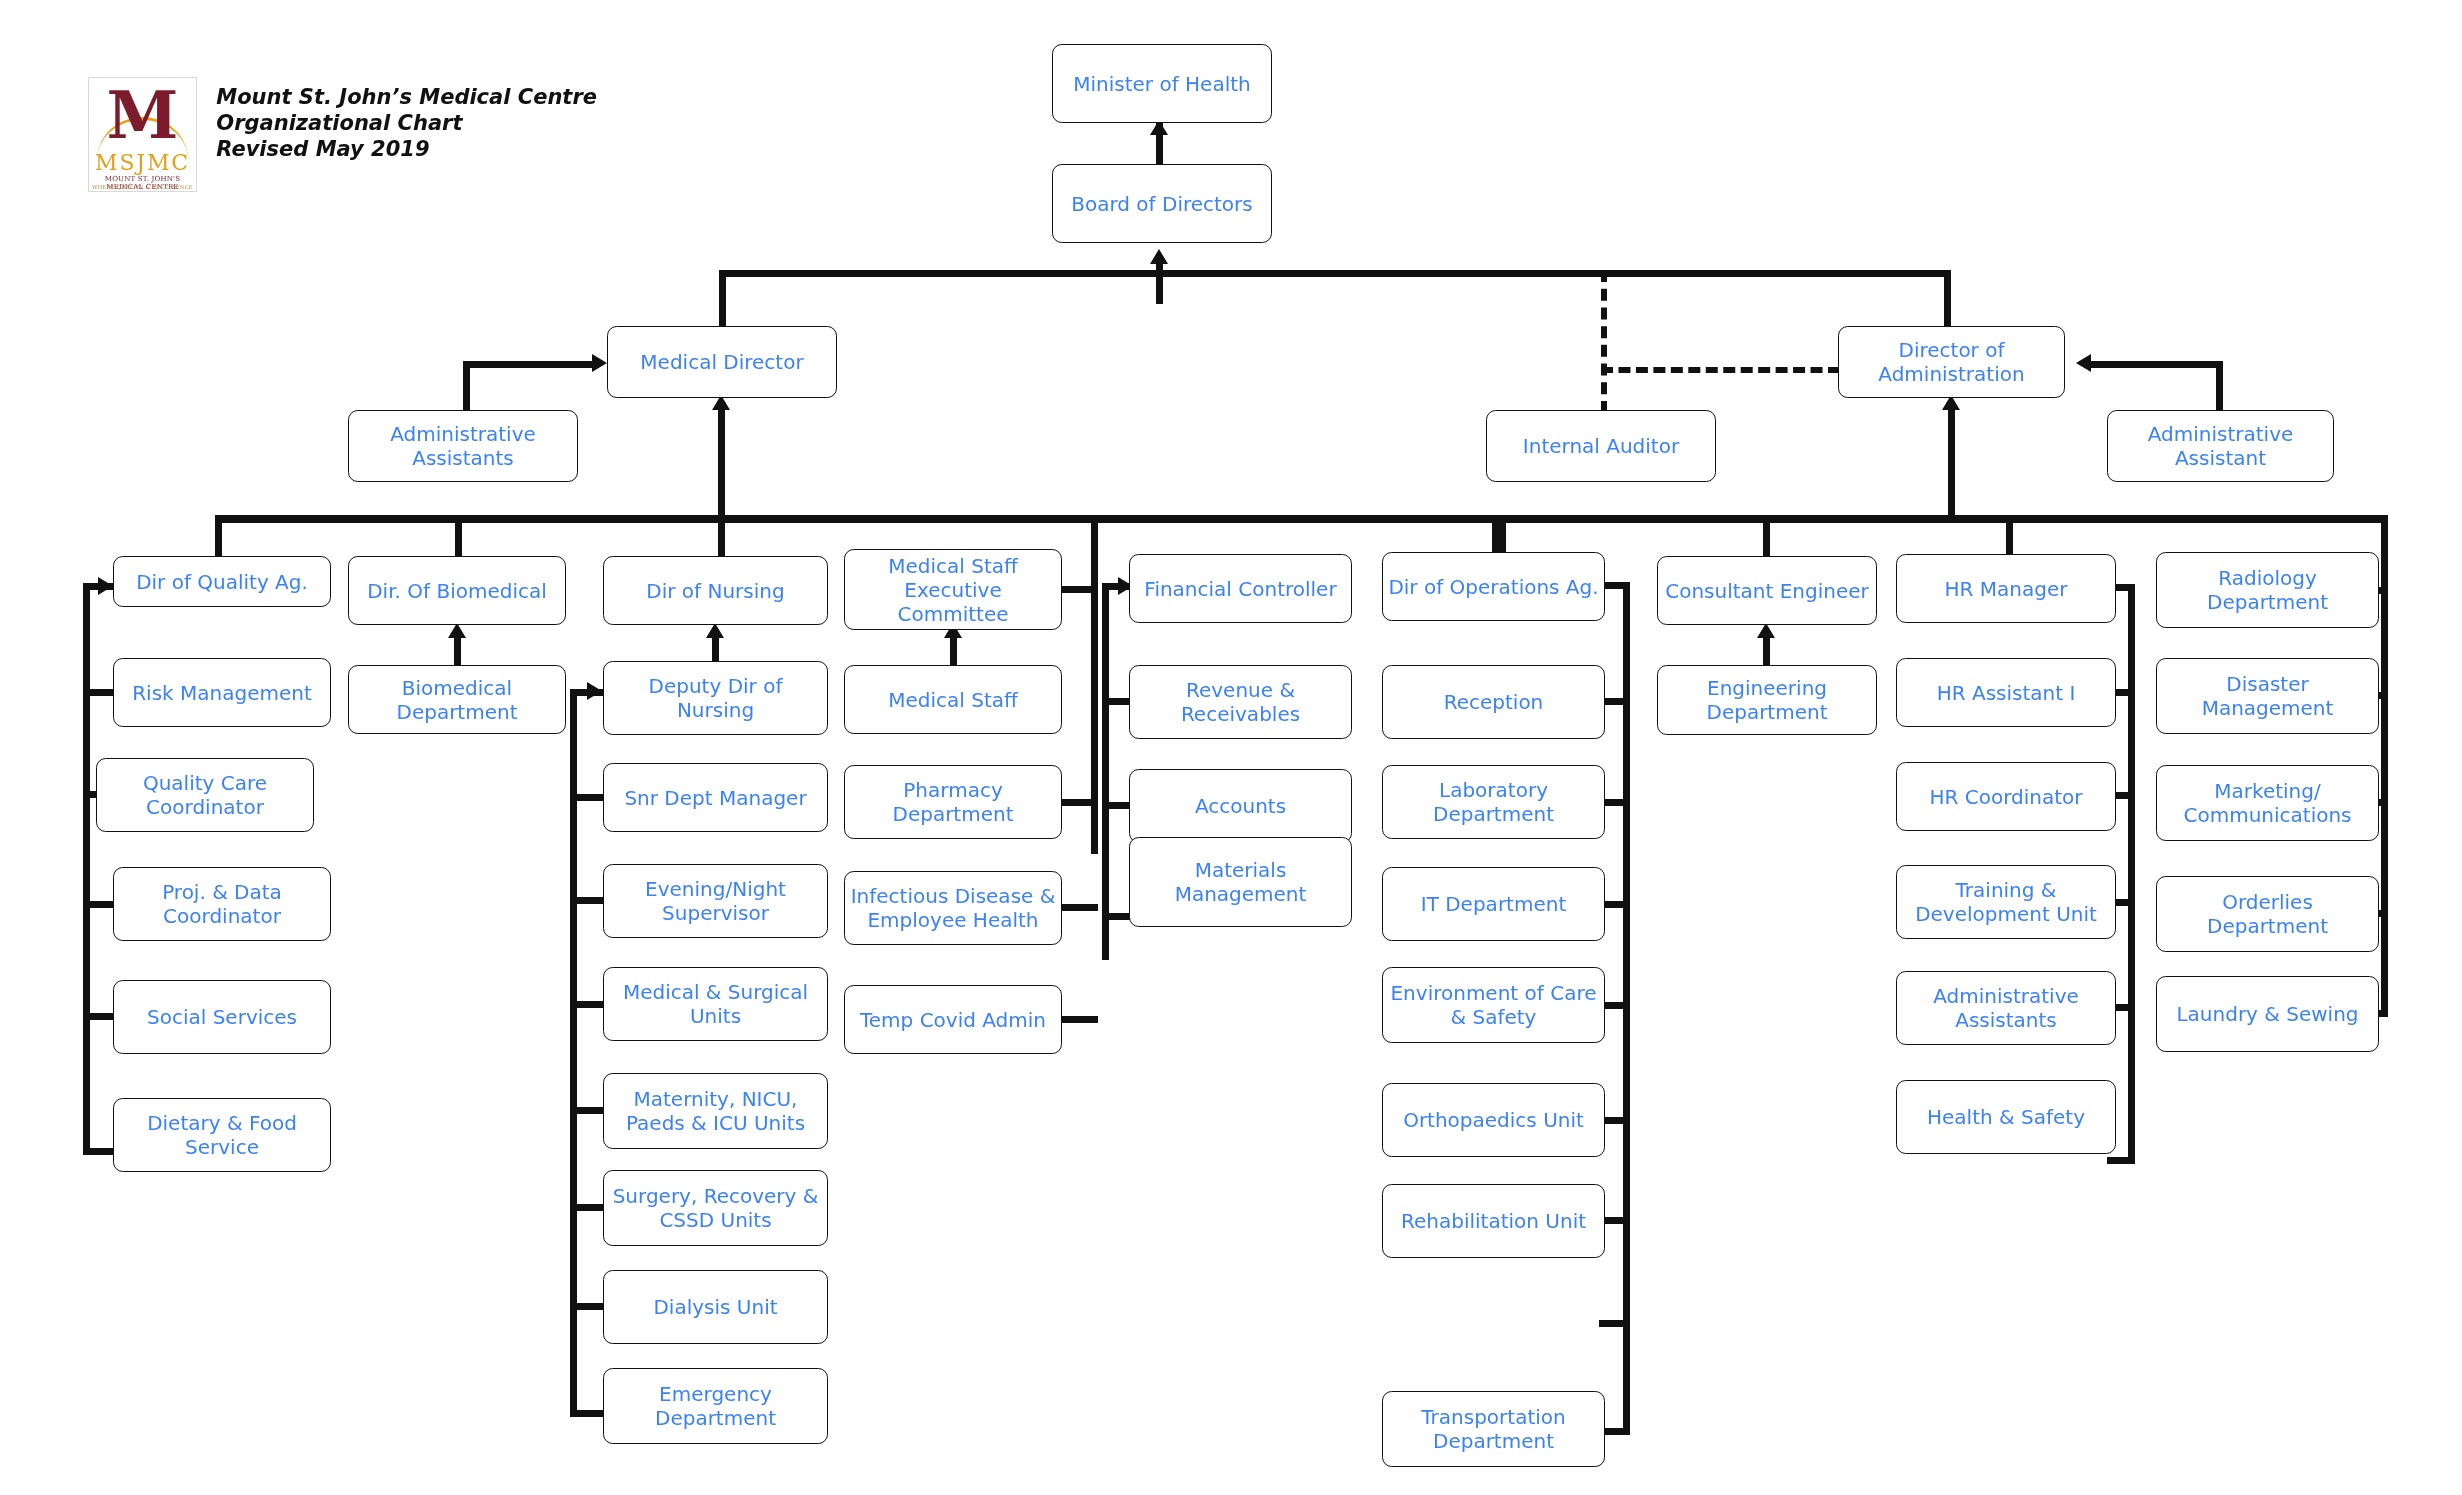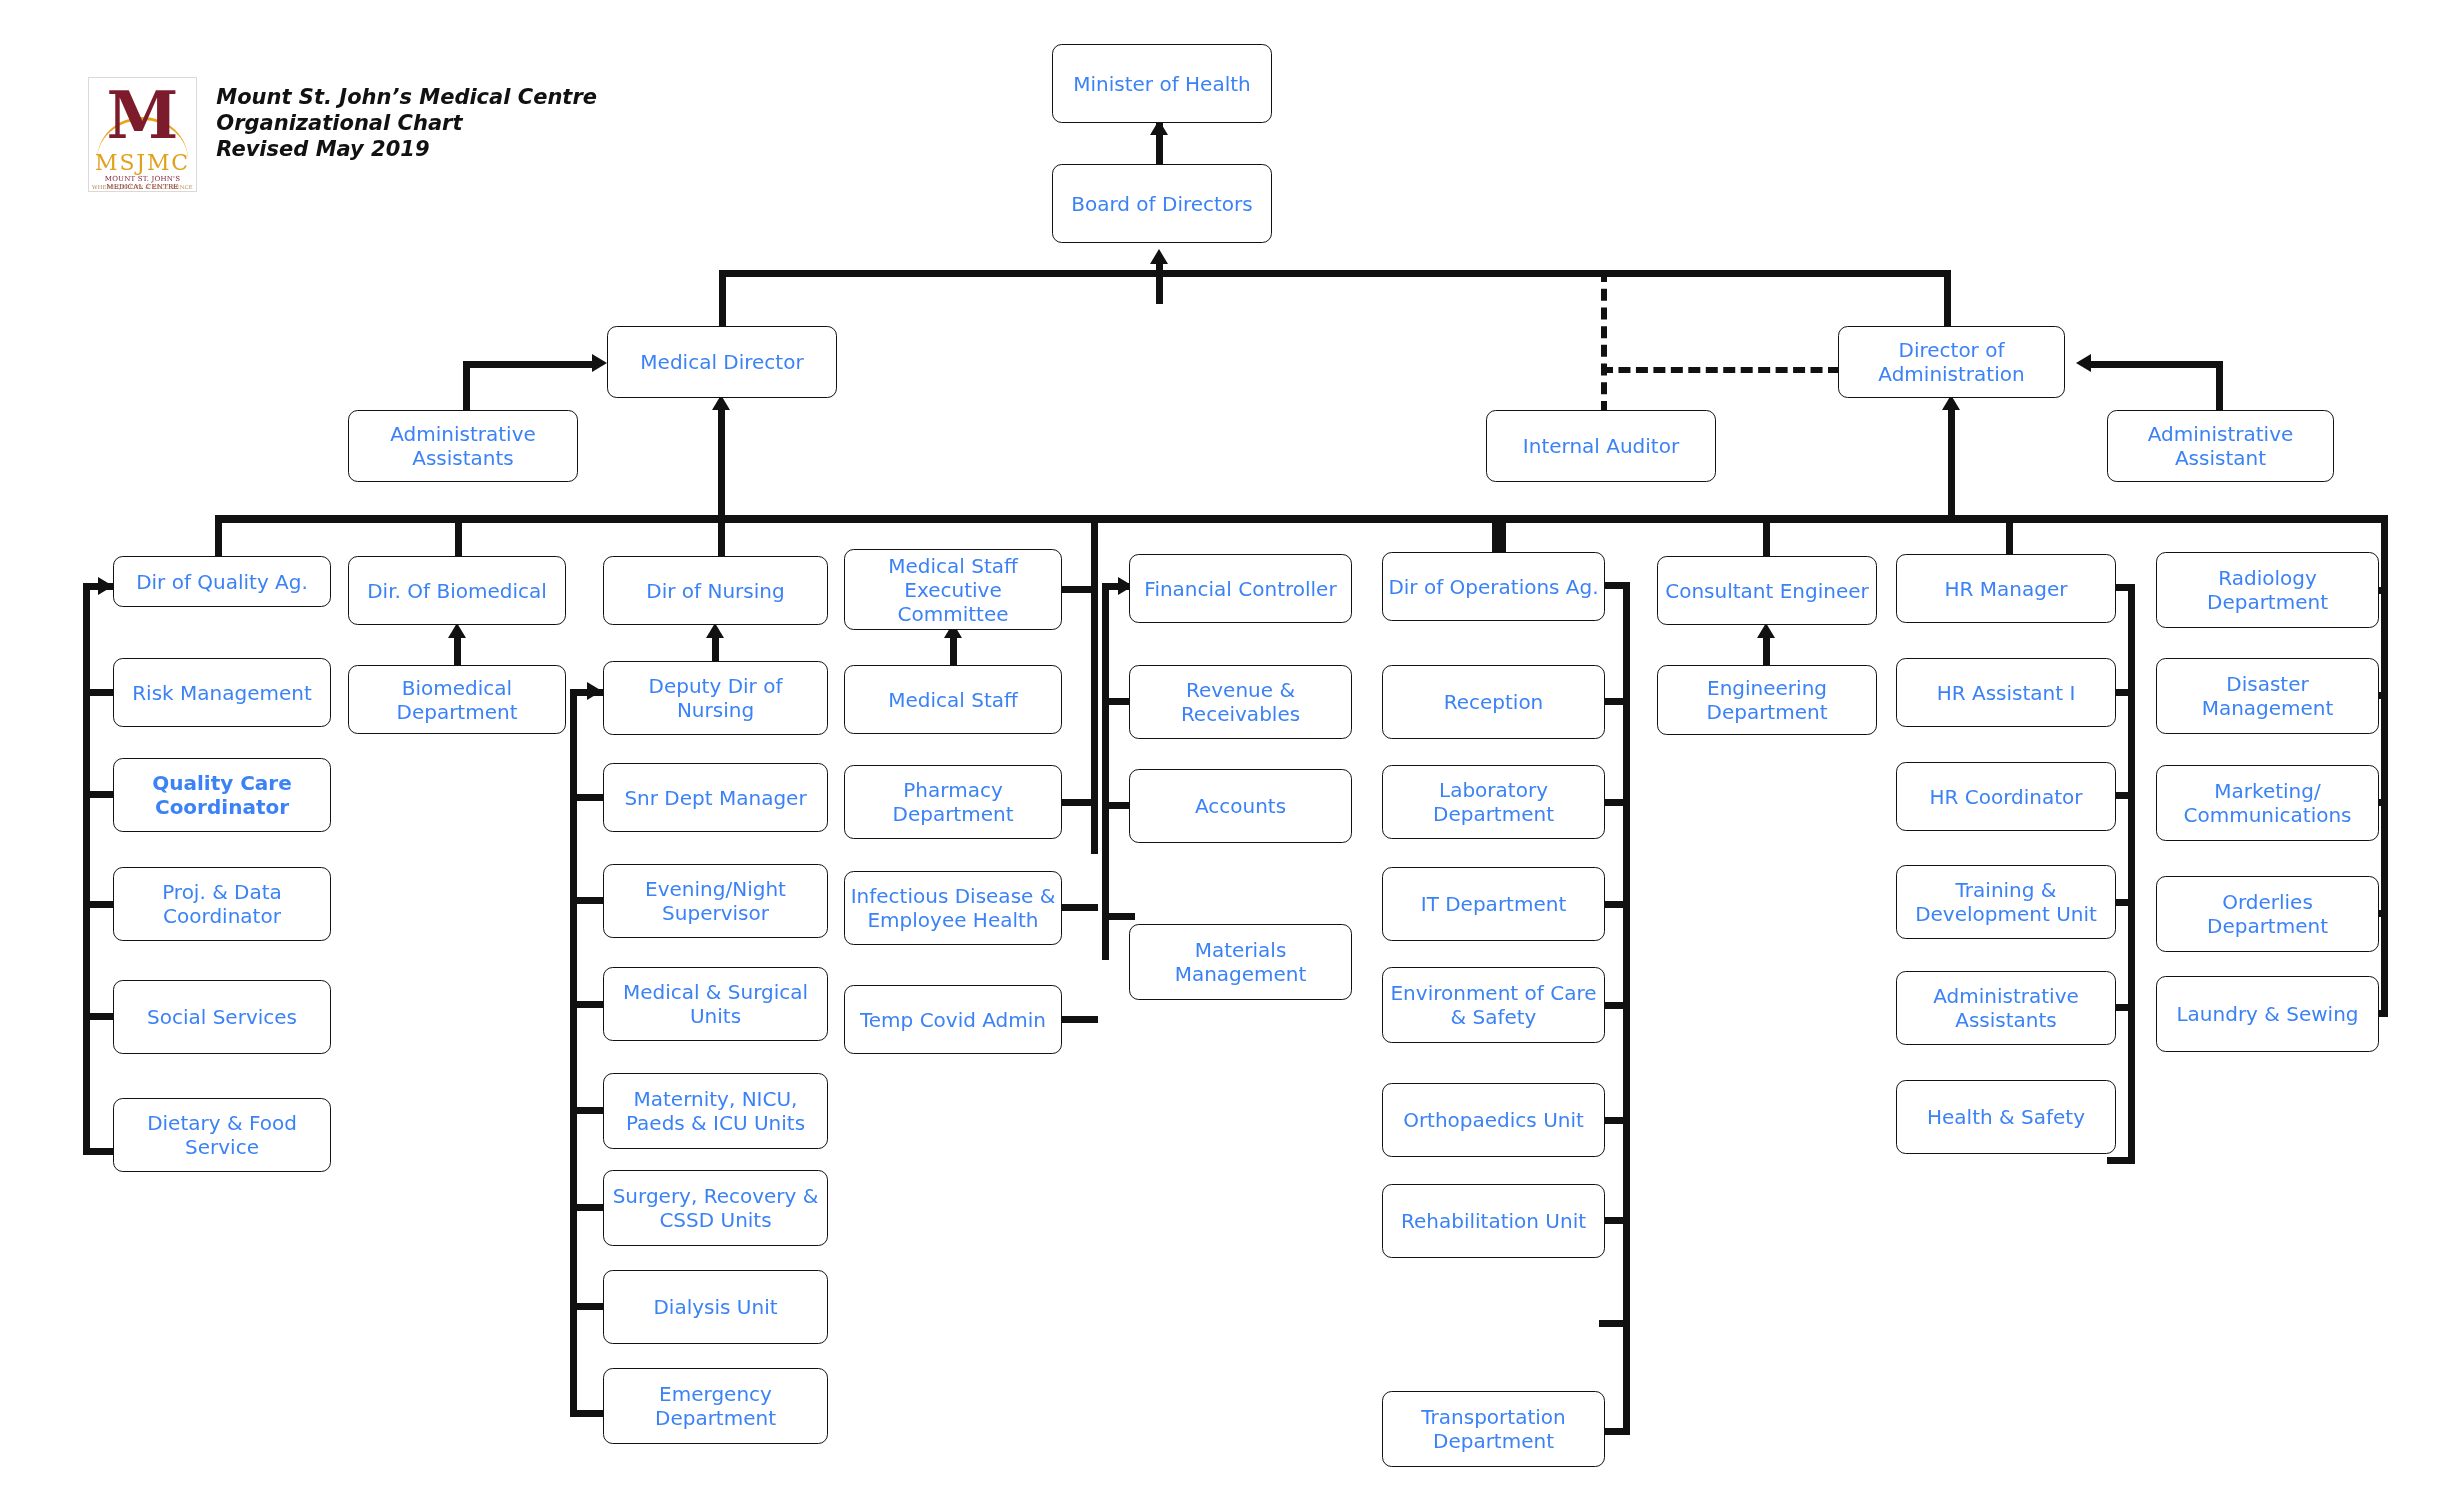--- a/index.html
+++ b/index.html
@@ -123,21 +123,21 @@
   </div>
   <div class="ln" style="left:83px;top:587px;width:7px;height:567px;"></div>
   <div class="ln" style="left:83px;top:583px;width:35px;height:7px;"></div>
   <div class="arrow-right" style="left:98px;top:577px;"></div>
 
   <div class="node" style="left:113px;top:658px;width:218px;height:69px;">
     <span>Risk Management</span>
     </div>
   <div class="ln" style="left:83px;top:689px;width:35px;height:7px;"></div>
 
-  <div class="node" style="left:113px;top:758px;width:218px;height:74px;font-weight:bold;">
+  <div class="node" style="left:96px;top:758px;width:218px;height:74px;">
     <span>Quality Care Coordinator</span>
     </div>
   <div class="ln" style="left:83px;top:791px;width:35px;height:7px;"></div>
 
   <div class="node" style="left:113px;top:867px;width:218px;height:74px;">
     <span>Proj. &amp; Data Coordinator</span>
     </div>
   <div class="ln" style="left:83px;top:901px;width:35px;height:7px;"></div>
 
   <div class="node" style="left:113px;top:980px;width:218px;height:74px;">
@@ -243,21 +243,21 @@
   <div class="node" style="left:1129px;top:665px;width:223px;height:74px;">
     <span>Revenue &amp; Receivables</span>
     </div>
   <div class="ln" style="left:1102px;top:698px;width:33px;height:7px;"></div>
 
   <div class="node" style="left:1129px;top:769px;width:223px;height:74px;">
     <span>Accounts</span>
     </div>
   <div class="ln" style="left:1102px;top:802px;width:33px;height:7px;"></div>
 
-  <div class="node" style="left:1129px;top:924px;width:223px;height:76px;">
+  <div class="node" style="left:1129px;top:837px;width:223px;height:90px;">
     <span>Materials Management</span>
     </div>
   <div class="ln" style="left:1102px;top:913px;width:33px;height:7px;"></div>
 
   <div class="node" style="left:1382px;top:552px;width:223px;height:69px;">
     <span>Dir of Operations Ag.</span>
   </div>
   <div class="ln" style="left:1623px;top:582px;width:7px;height:853px;"></div>
   <div class="ln" style="left:1599px;top:582px;width:31px;height:7px;"></div>
   <div class="arrow-left" style="left:1584px;top:576px;"></div>

